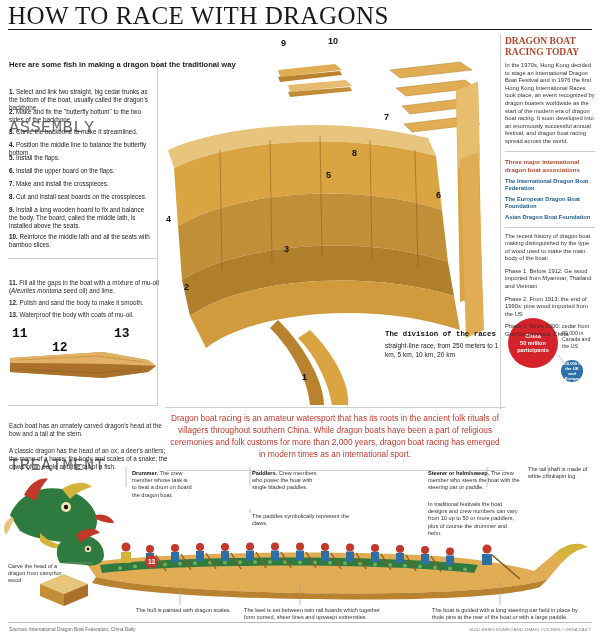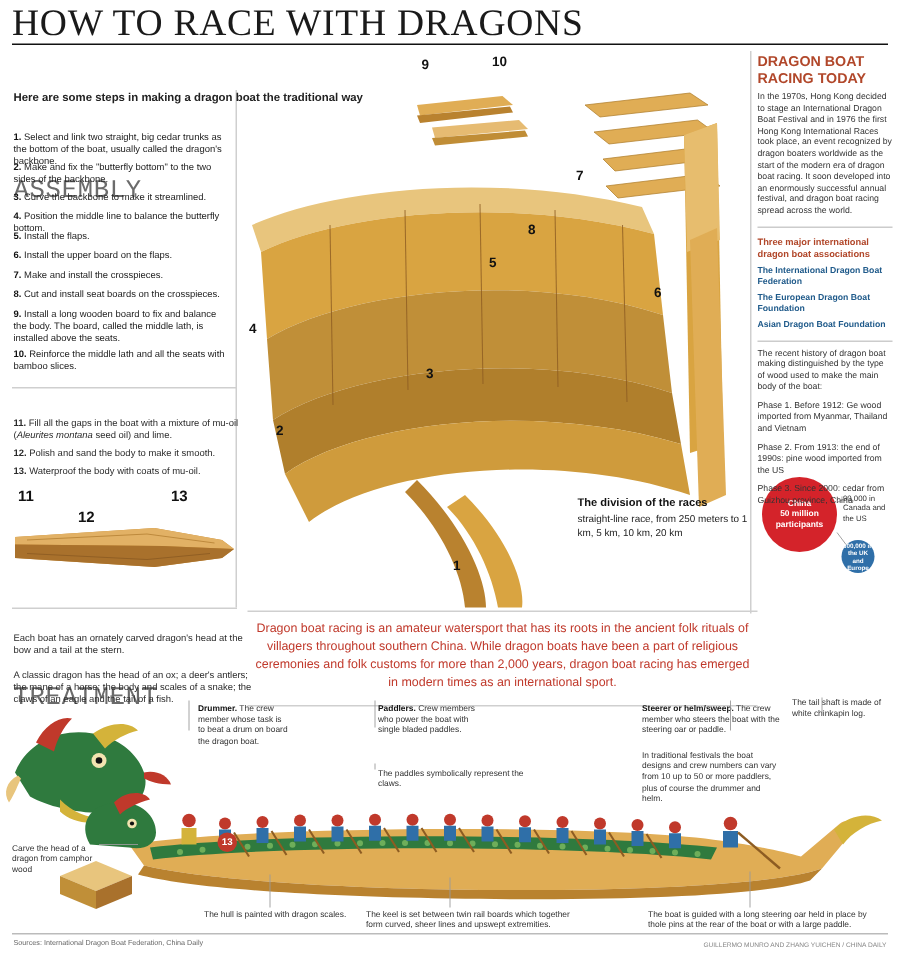--- a/index.html
+++ b/index.html
@@ -44,44 +44,44 @@
   #wood-head{position:absolute;left:9px;top:262px;}
   .wstep{position:absolute;left:9px;width:175px;font-size:6.3px;line-height:8.2px;}
   .wstep i{font-style:italic;}
 
   #orn-head{position:absolute;left:9px;top:408px;}
   .orn-text{position:absolute;left:9px;top:422px;width:160px;font-size:6.3px;line-height:8.3px;}
 
   
   .right-col{position:absolute;left:505px;top:36px;width:90px;}
   .rc-title{
-    font-family:Liberation Sans, sans-serif;
+    font-family:Liberation Serif, serif;
     font-size:9.5px;line-height:11px;color:#b1472a;font-weight:bold;
     margin-bottom:4px;
   }
   .rc-p{font-size:5.8px;line-height:7.6px;color:#333;margin-bottom:5px;}
   .rc-sub{font-size:6.2px;line-height:8px;color:#b1472a;font-weight:bold;margin:6px 0 4px;}
   .rc-li{font-size:5.8px;line-height:7.6px;color:#1f5a8a;font-weight:bold;margin-bottom:3px;}
   .rc-sep{height:1px;background:#ccc;margin:5px 0;}
 
   
   .vline{position:absolute;background:#cfcfcf;width:1px;}
   .hline{position:absolute;background:#cfcfcf;height:1px;}
 
   
   .illu{position:absolute;left:160px;top:30px;width:340px;height:380px;}
   .num{
-    position:absolute;font-size:10px;font-weight:bold;color:#111;
-    font-family:Liberation Sans, sans-serif;
+    position:absolute;font-size:13px;font-weight:bold;color:#111;
+    font-family:Liberation Mono, monospace;
     text-align:center;
   }
 
   
   .races{position:absolute;left:385px;top:330px;width:115px;}
-  .races-h{font-size:7.4px;font-weight:bold;color:#111;}
+  .races-h{font-size:7.4px;font-weight:bold;color:#111;font-family:Liberation Mono, monospace;}
   .races-p{font-size:6.6px;line-height:9px;color:#222;margin-top:3px;}
 
   
   .circle-red{
     position:absolute;left:508px;top:318px;width:50px;height:50px;border-radius:50%;
     background:#d4232a;color:#fff;display:flex;align-items:center;justify-content:center;
     text-align:center;font-size:5.6px;line-height:7px;font-weight:bold;
   }
   .circle-blue{
     position:absolute;left:561px;top:360px;width:22px;height:22px;border-radius:50%;
@@ -123,21 +123,21 @@
   <div class="title">HOW TO RACE WITH DRAGONS</div>
   <div class="rule-top"></div>
 
   <div class="vline" style="left:500px;top:34px;height:375px;"></div>
   <div class="vline" style="left:157px;top:60px;height:345px;"></div>
   <div class="hline" style="left:165px;top:407px;width:340px;"></div>
   <div class="hline" style="left:165px;top:470px;width:340px;"></div>
   <div class="hline" style="left:8px;top:405px;width:150px;"></div>
   <div class="hline" style="left:8px;top:258px;width:150px;"></div>
 
-  <div class="lead">Here are some steps in making a dragon boat the traditional way</div>
+  <div class="lead">Here are some fish in making a dragon boat the traditional way</div>
 
   <div class="sec-head" id="assembly-head">ASSEMBLY</div>
 
   <div class="step" style="top:88px;">
     <b>1.</b>
     <span>Select and link two straight, big cedar trunks as the bottom of the boat, usually called the dragon's backbone.</span>
   </div>
   <div class="step" style="top:108px;">
     <b>2.</b>
     <span>Make and fix the "butterfly bottom" to the two sides of the backbone.</span>

